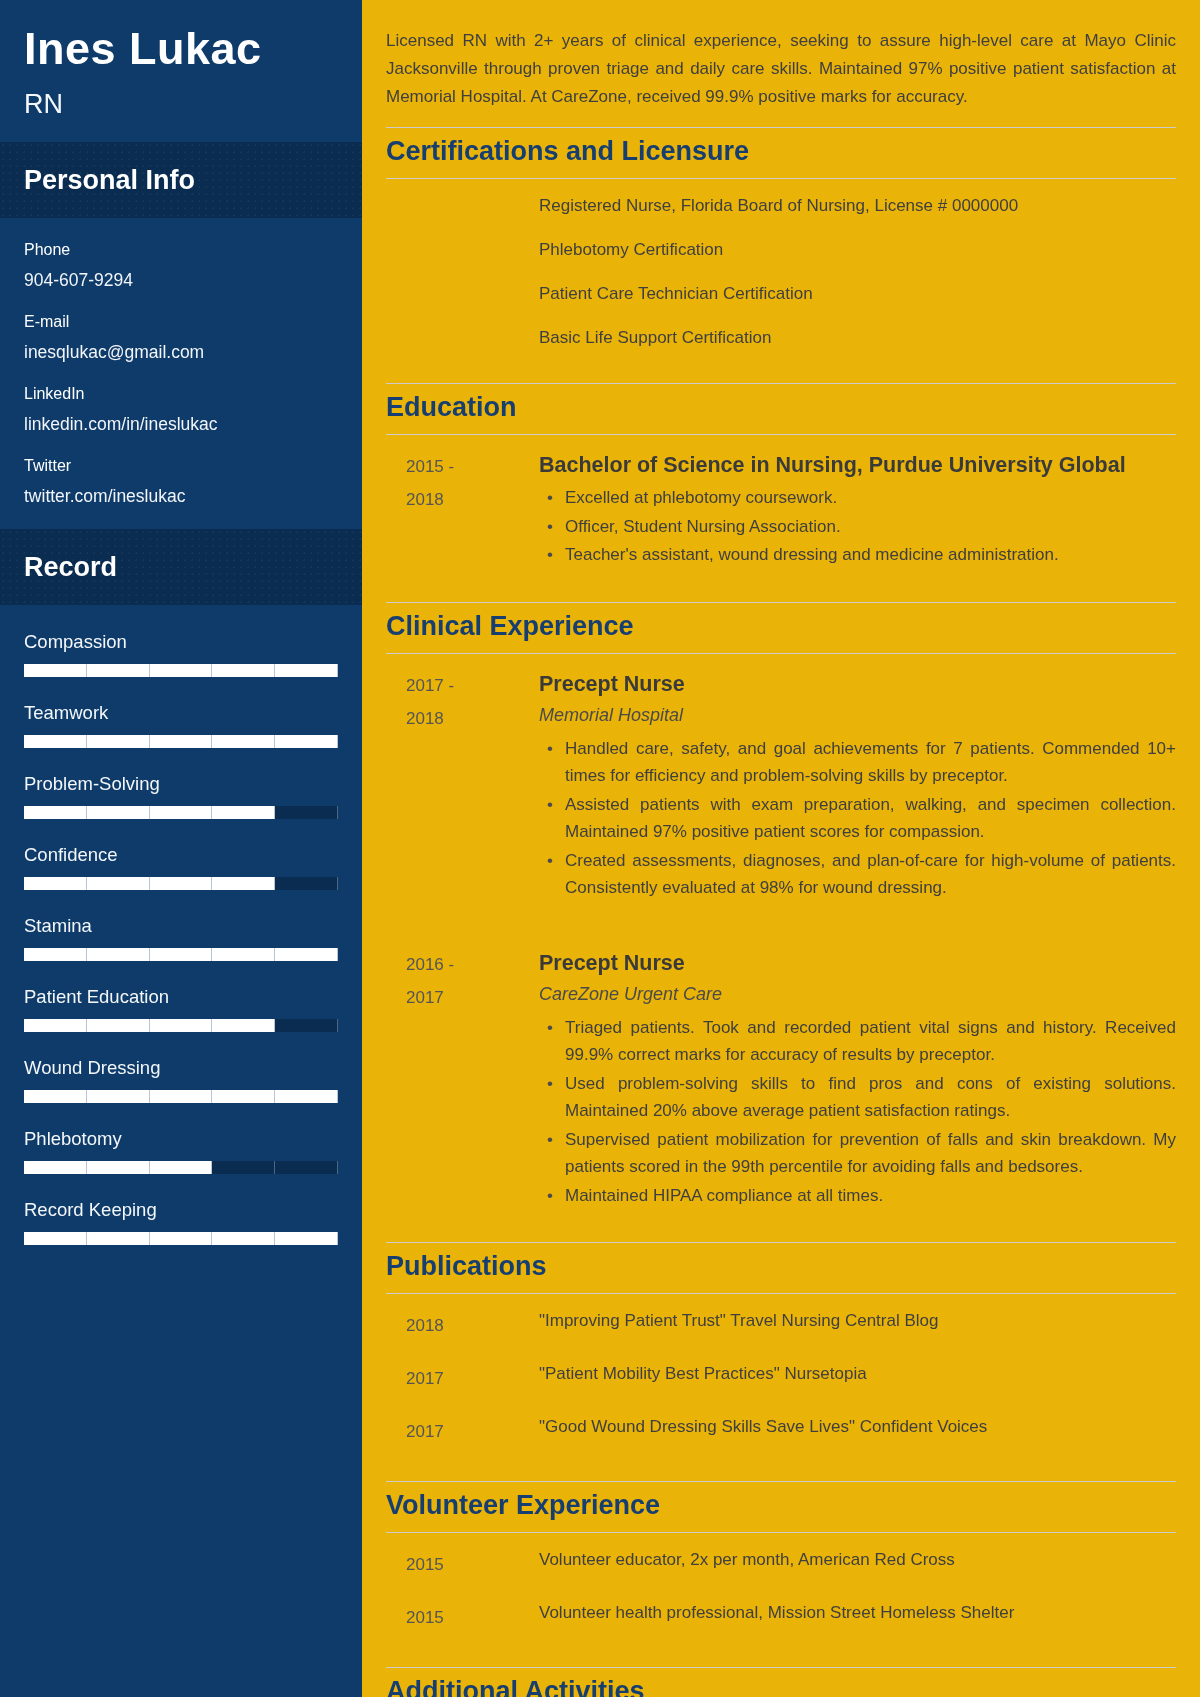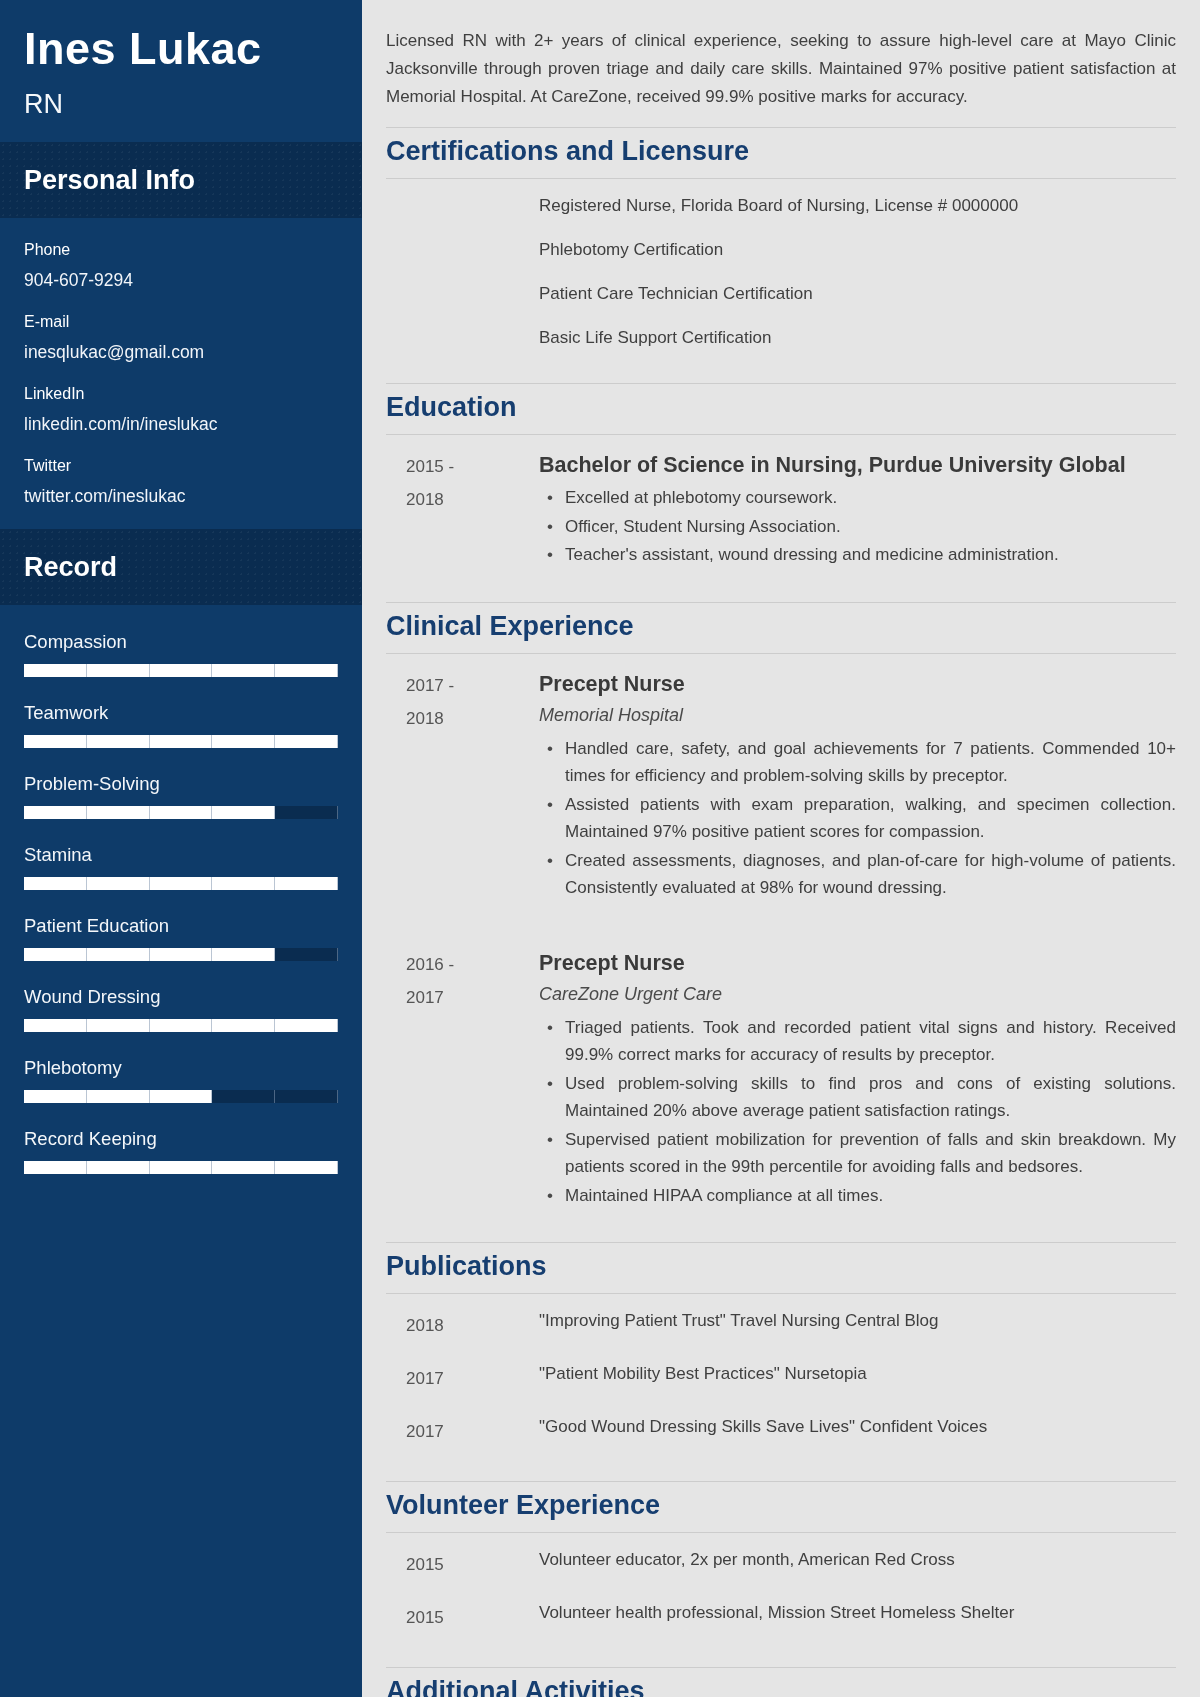--- a/index.html
+++ b/index.html
@@ -7,21 +7,21 @@
     --band-bg:#0a2c50;
     --heading:#163e70;
     --body-text:#3f3f3f;
     --muted:#555555;
     --rule:#cccccc;
     --bar-fill:#ffffff;
   }
   *{margin:0;padding:0;box-sizing:border-box;}
   html,body{background:#fff;}
   body{font-family:"Liberation Sans", sans-serif; width:1200px;}
-  .page{position:relative;width:1200px;height:1697px;background:#e5e5e5;overflow:hidden;}
+  .page{position:relative;width:1200px;height:1697px;background:#eab308;overflow:hidden;}
 
   
   .sidebar{position:absolute;top:0;left:0;bottom:0;width:362px;background:var(--sidebar-bg);color:#fff;padding-top:26px;}
   .side-pad{padding-left:24px;padding-right:24px;}
   .cand-name{font-size:45px;font-weight:bold;letter-spacing:.5px;line-height:1.0;}
   .cand-title{font-size:27px;font-weight:normal;margin-top:18px;color:#f5f8fb;}
   .band{background:var(--band-bg);margin-top:22px;padding:23px 24px;background-image:radial-gradient(rgba(255,255,255,0.05) 1px, transparent 1px);background-size:7px 7px;}
   .band-title{font-size:27px;font-weight:bold;line-height:30px;color:#fff;}
   .pi-list{padding:22px 24px 0 24px;}
   .pi-item{margin-bottom:21px;}
@@ -103,20 +103,27 @@
           </div>
         </div>
         <div class="skill">
           <div class="skill-label">Problem-Solving</div>
           <div class="bar">
             <div class="fill" style="width: 80%;"></div>
             <div class="ticks"></div>
           </div>
         </div>
         <div class="skill">
+          <div class="skill-label">Confidence</div>
+          <div class="bar">
+            <div class="fill" style="width: 80%;"></div>
+            <div class="ticks"></div>
+          </div>
+        </div>
+        <div class="skill">
           <div class="skill-label">Stamina</div>
           <div class="bar">
             <div class="fill" style="width: 100%;"></div>
             <div class="ticks"></div>
           </div>
         </div>
         <div class="skill">
           <div class="skill-label">Patient Education</div>
           <div class="bar">
             <div class="fill" style="width: 80%;"></div>

